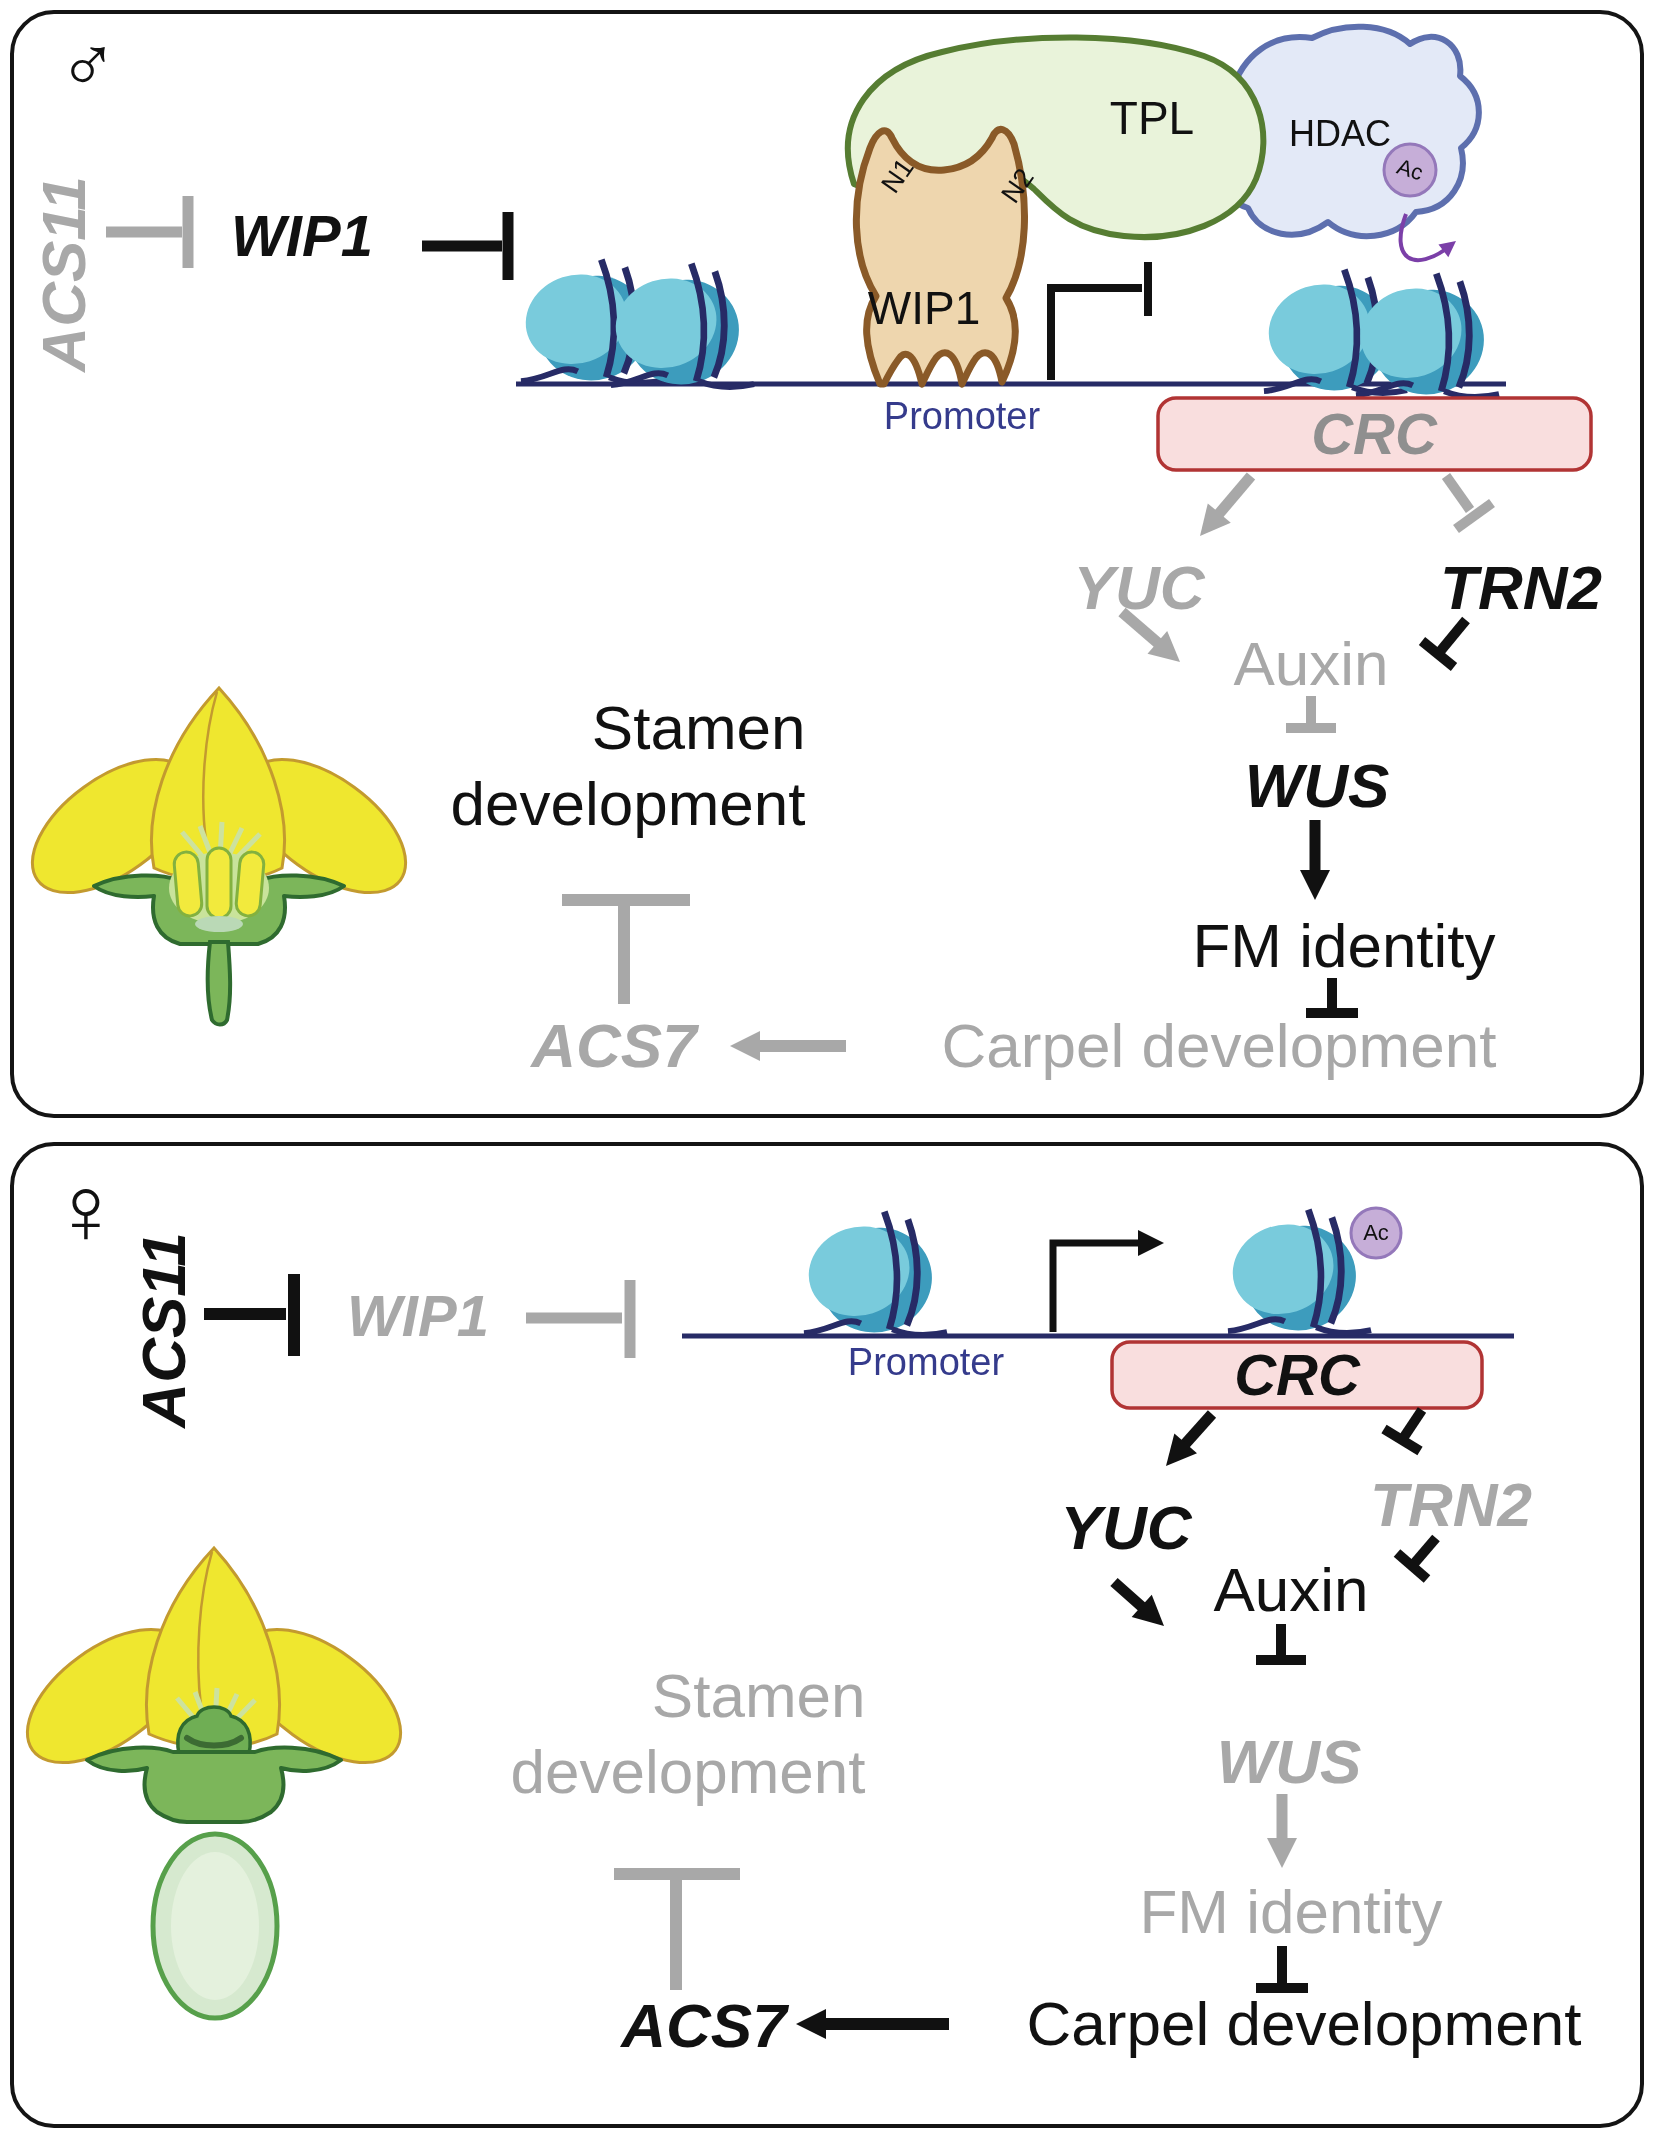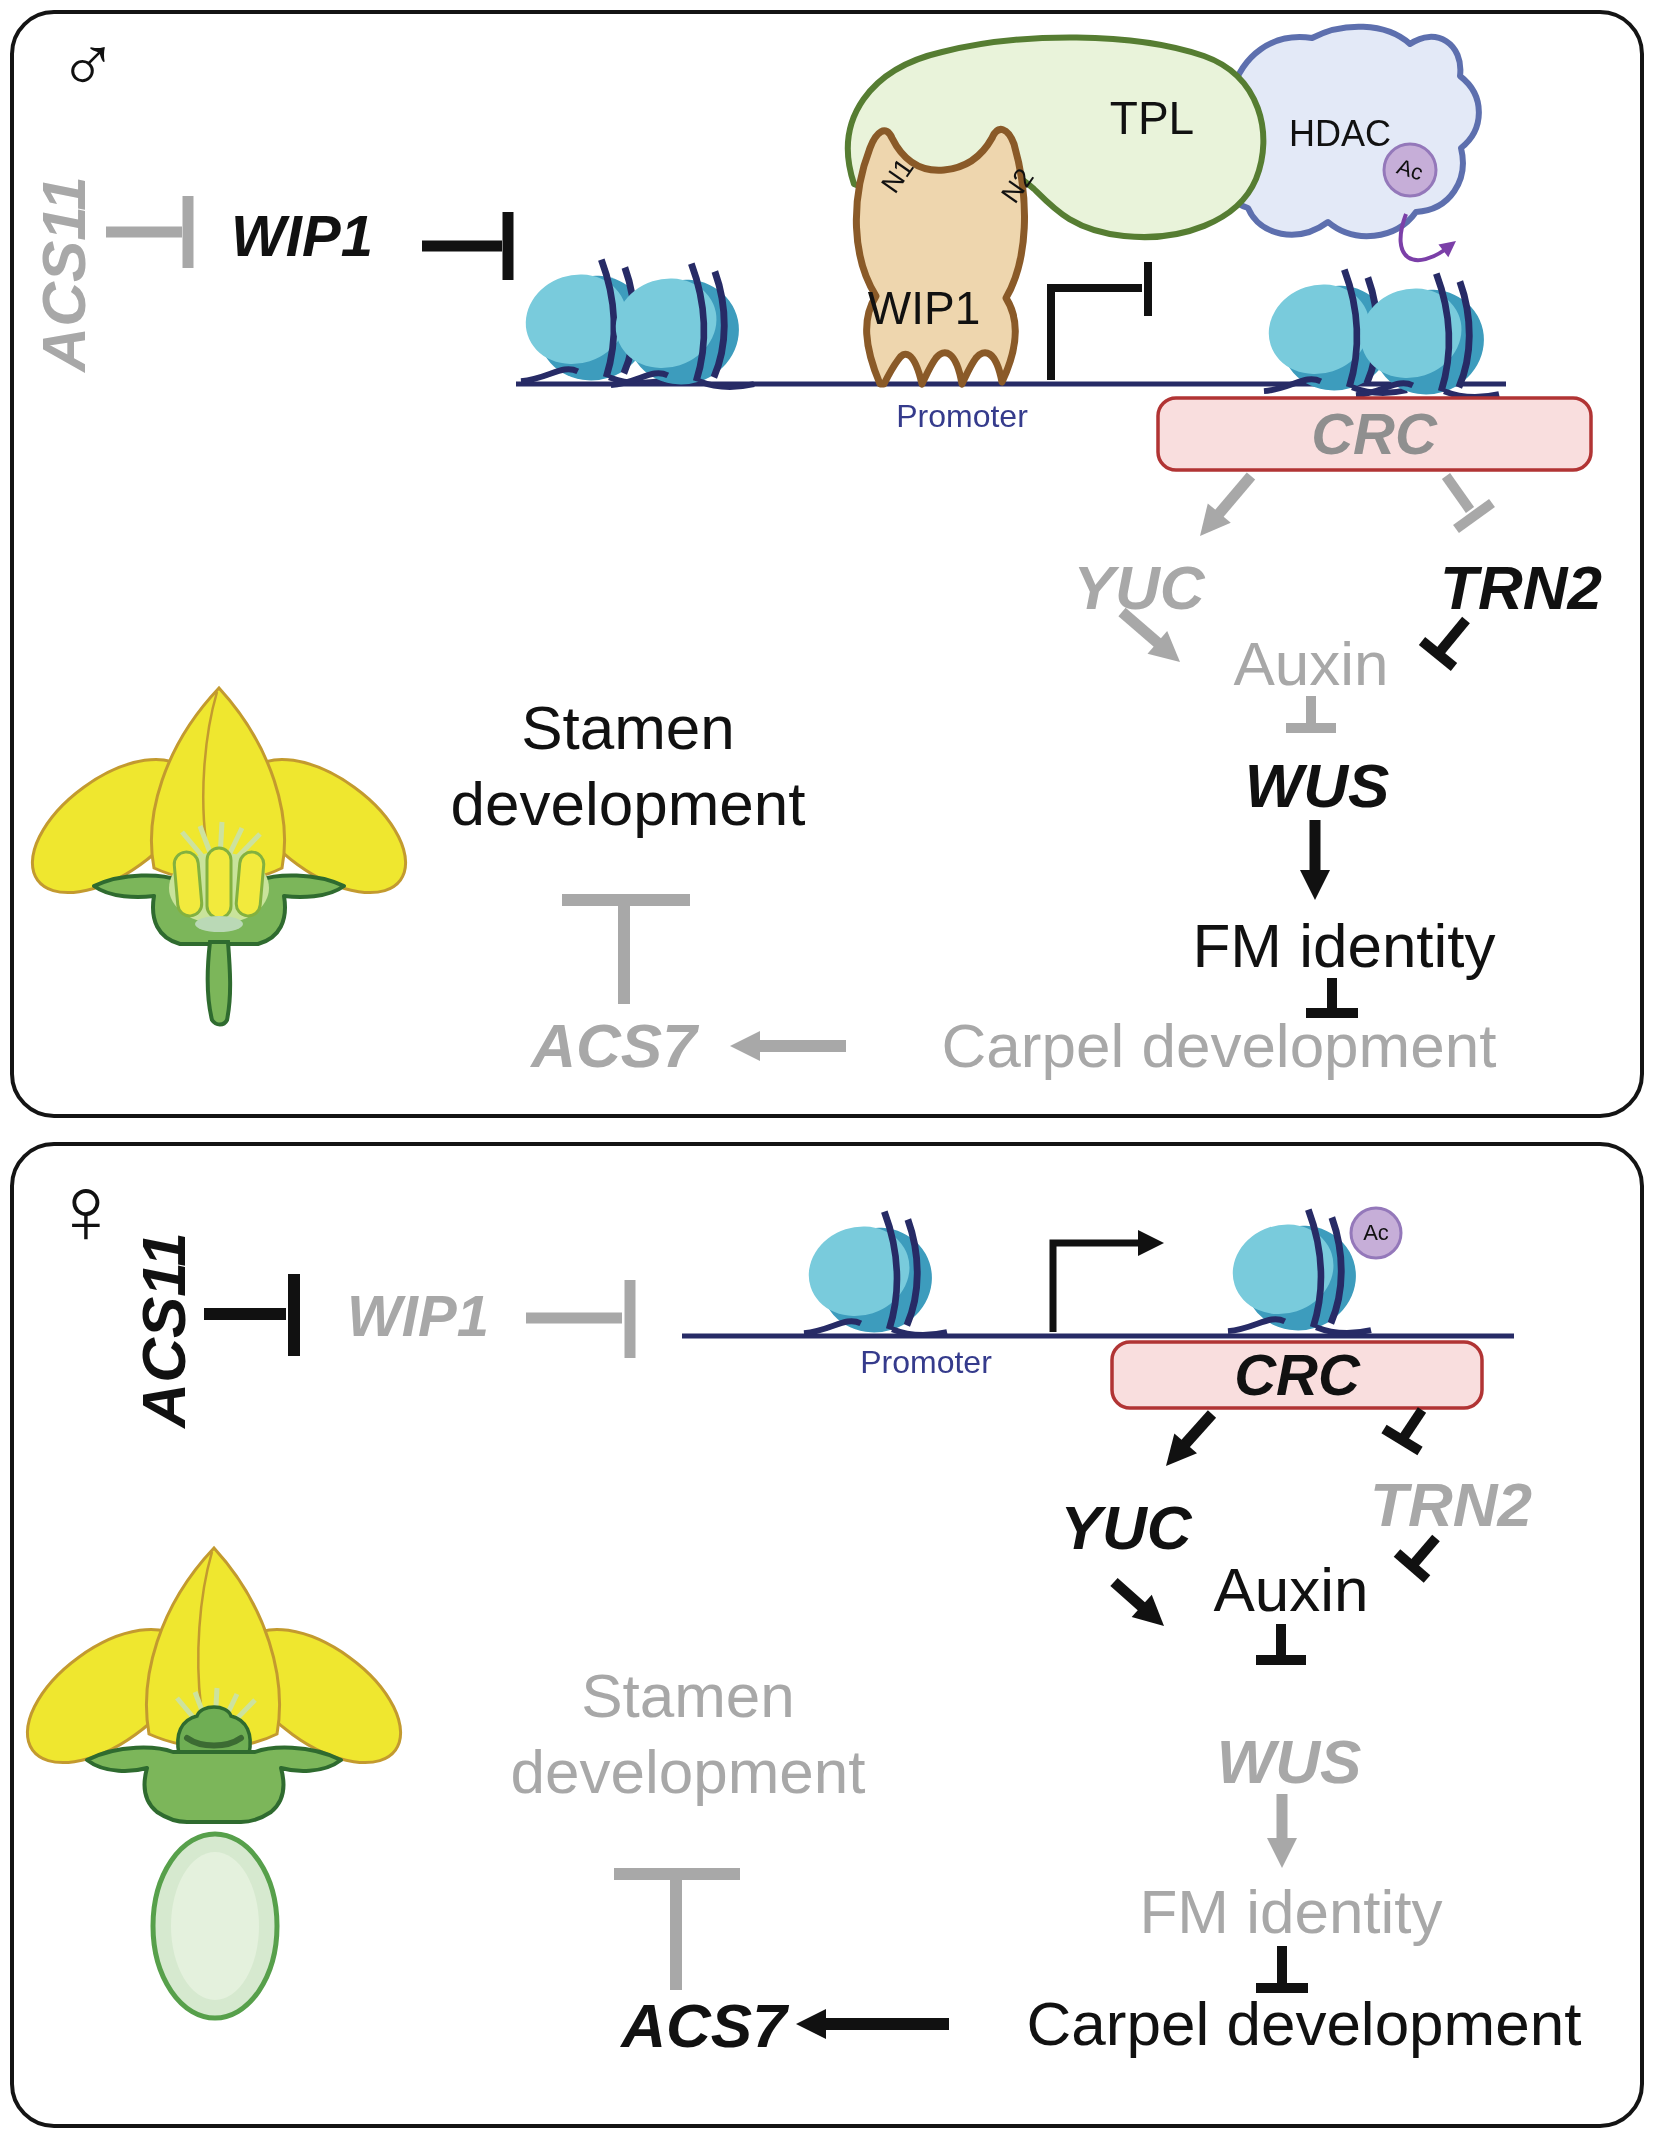--- a/index.html
+++ b/index.html
@@ -6,22 +6,22 @@
   .canvas{position:relative;width:1654px;height:2135px;background:#ffffff;overflow:hidden;
           font-family:"Liberation Sans",sans-serif;}
   .panel{position:absolute;left:10px;width:1626px;background:#ffffff;
          border:4px solid #141414;border-radius:44px;}
   .panel svg{position:absolute;left:0;top:0;}
   .lbl{position:absolute;transform:translate(-50%,-50%);white-space:nowrap;
        color:#111;line-height:1;}
   .gene{font-style:italic;font-weight:bold;}
   .bold{font-weight:bold;}
   .vert{transform:translate(-50%,-50%) rotate(-90deg);}
-  .two{text-align:center;line-height:1.22;}
-  .fs22{font-size:22px}.fs27{font-size:27px}.fs38{font-size:32px}
+  .two{text-align:right;line-height:1.22;}
+  .fs22{font-size:22px}.fs27{font-size:27px}.fs38{font-size:38px}
   .fs44{font-size:36px}.fs46{font-size:46px}.fs58{font-size:58px}
   .fs62{font-size:62px}.fs80{font-size:80px}.fs96{font-size:96px}
 </style>
 </head>
 <body>
 
 <div class="canvas">
 
   <section class="panel" style="top:10px;height:1100px;">
     <svg width="1626" height="1100" viewBox="0 0 1626 1100">

